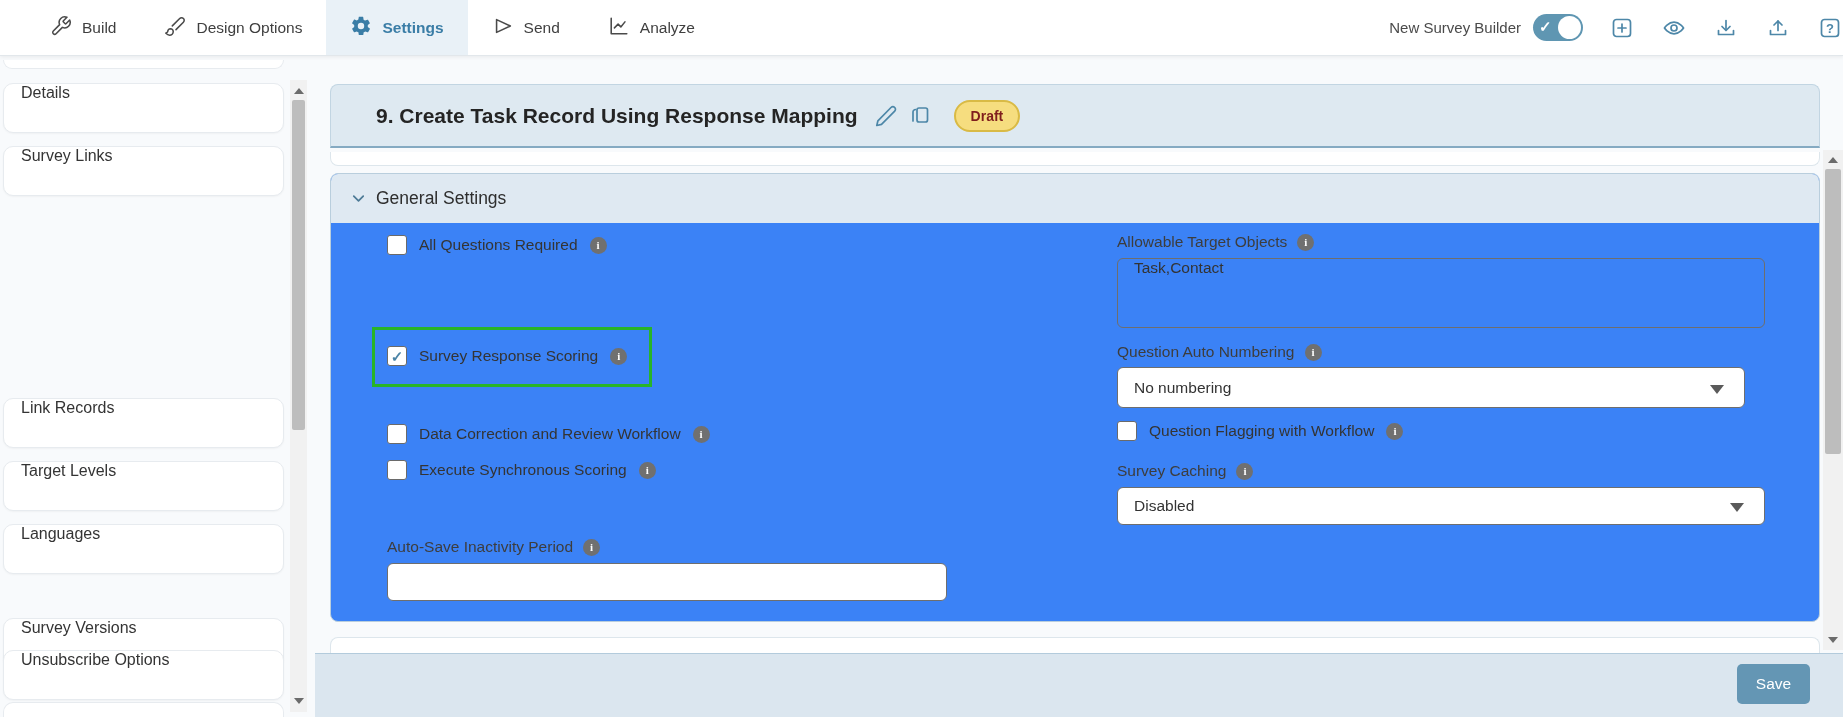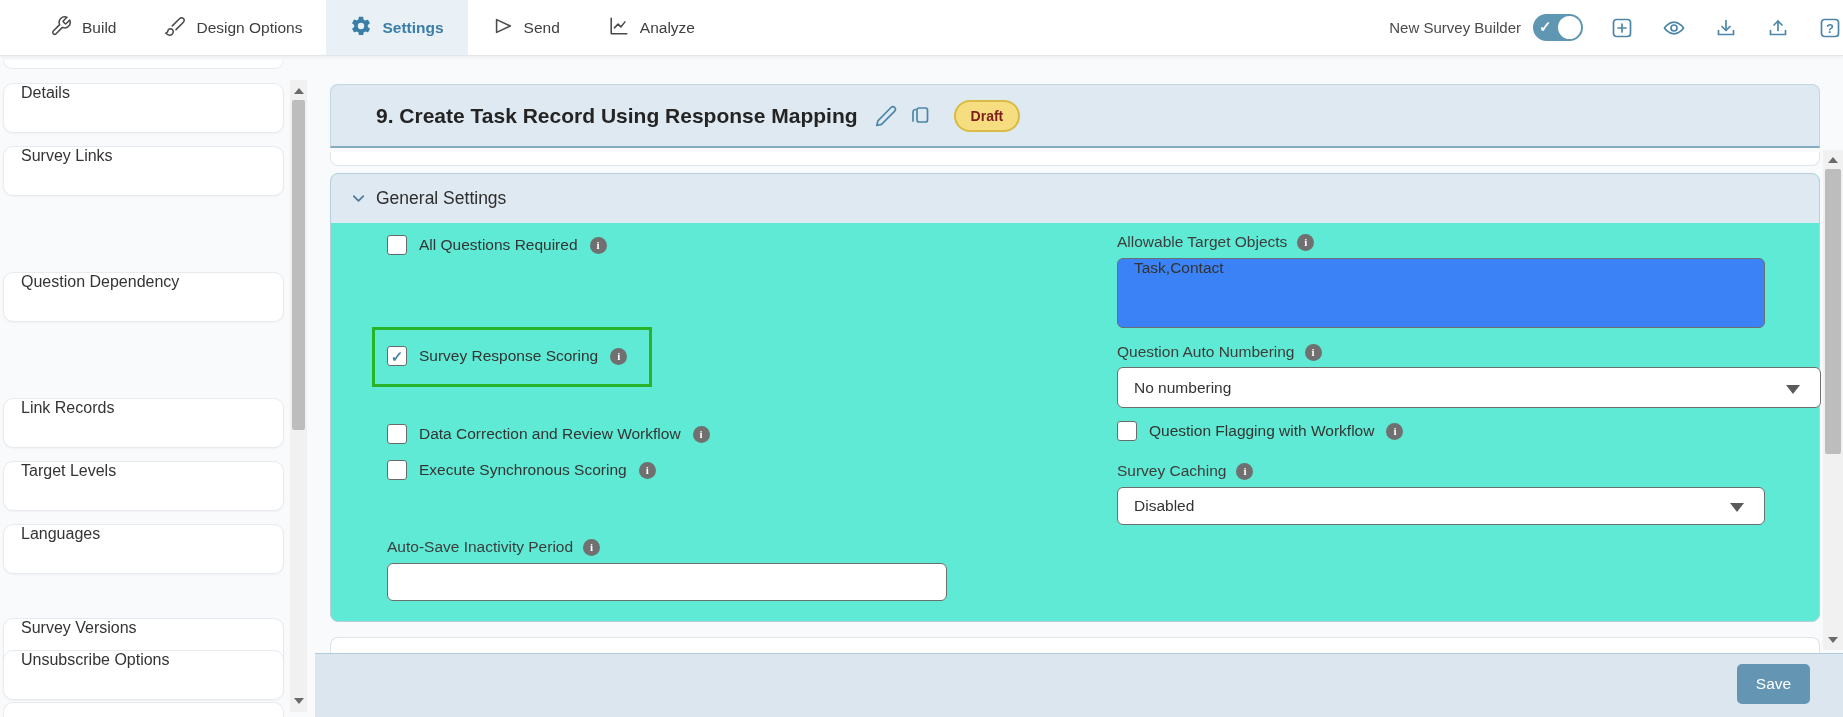--- a/index.html
+++ b/index.html
@@ -54,21 +54,21 @@
   .hicon svg { stroke:#4d87a8; }
   .badge { margin-left:22px; background:#f6dd7f; border:2px solid #d9ba45; color:#7f1d1d;
            font-size:14px; font-weight:bold; padding:6px 15px; border-radius:16px; }
 
   .sliver-top-main { position:absolute; left:330px; top:152px; width:1490px; height:14px; background:#fff;
                      border:1px solid #dde6ec; border-top:none; border-radius:0 0 8px 8px; }
   .sliver-bottom-main { position:absolute; left:330px; top:637px; width:1490px; height:16px; background:#fff;
                         border:1px solid #dde6ec; border-bottom:none; border-radius:8px 8px 0 0; }
 
   .gs-card { position:absolute; left:330px; top:173px; width:1490px; height:449px;
-             background:#5eead4; border:1px solid #b9cedd; border-radius:8px; overflow:hidden; }
+             background:#3b82f6; border:1px solid #b9cedd; border-radius:8px; overflow:hidden; }
   .gs-header { position:absolute; left:0; top:0; width:100%; height:49px; background:#dfe9f2;
                display:flex; align-items:center; padding-left:18px; gap:8px; cursor:pointer; }
   .gs-title { font-size:17.5px; font-weight:500; color:#2e2e2e; }
 
   .fld-label { position:absolute; display:flex; align-items:center; gap:10px;
                font-size:15.5px; color:#3d3d3d; white-space:nowrap; }
   .info { width:17px; height:17px; border-radius:50%; background:#707070; color:#fff;
           font-size:11px; font-weight:bold; display:inline-flex; align-items:center; justify-content:center;
           font-family:"Liberation Serif", serif; }
   .cb-row { position:absolute; display:flex; align-items:center; gap:12px;
@@ -188,23 +188,20 @@
     </div>
   </div>
 
   <div class="side-sliver-top"></div>
   <div class="side-item" style="top:83px">
       <span>Details</span>
     </div>
   <div class="side-item" style="top:146px">
       <span>Survey Links</span>
     </div>
-  <div class="side-item" style="top:272px">
-      <span>Question Dependency</span>
-    </div>
   <div class="side-item" style="top:398px">
       <span>Link Records</span>
     </div>
   <div class="side-item" style="top:461px">
       <span>Target Levels</span>
     </div>
   <div class="side-item" style="top:524px">
       <span>Languages</span>
     </div>
   <div class="side-item" style="top:618px">
@@ -286,21 +283,21 @@
   <div class="fld-label" style="left:1117px; top:233px;">
     <span>Allowable Target Objects</span>
     <span class="info">i</span>
   </div>
   <textarea class="txtarea" style="left: 1117px; top: 258px; width: 648px; height: 70px;">Task,Contact</textarea>
 
   <div class="fld-label" style="left:1117px; top:343px;">
     <span>Question Auto Numbering</span>
     <span class="info">i</span>
   </div>
-  <div class="selectbox" style="left:1117px; top:367px; width:704px; height:41px;">
+  <div class="selectbox" style="left:1117px; top:367px; width:628px; height:41px;">
     <span>No numbering</span>
     <span class="caret"></span>
   </div>
 
   <div class="cb-row" style="left:1117px; top:421px;">
     <span class="cb"></span>
     <span>Question Flagging with Workflow</span>
     <span class="info">i</span>
   </div>
 

